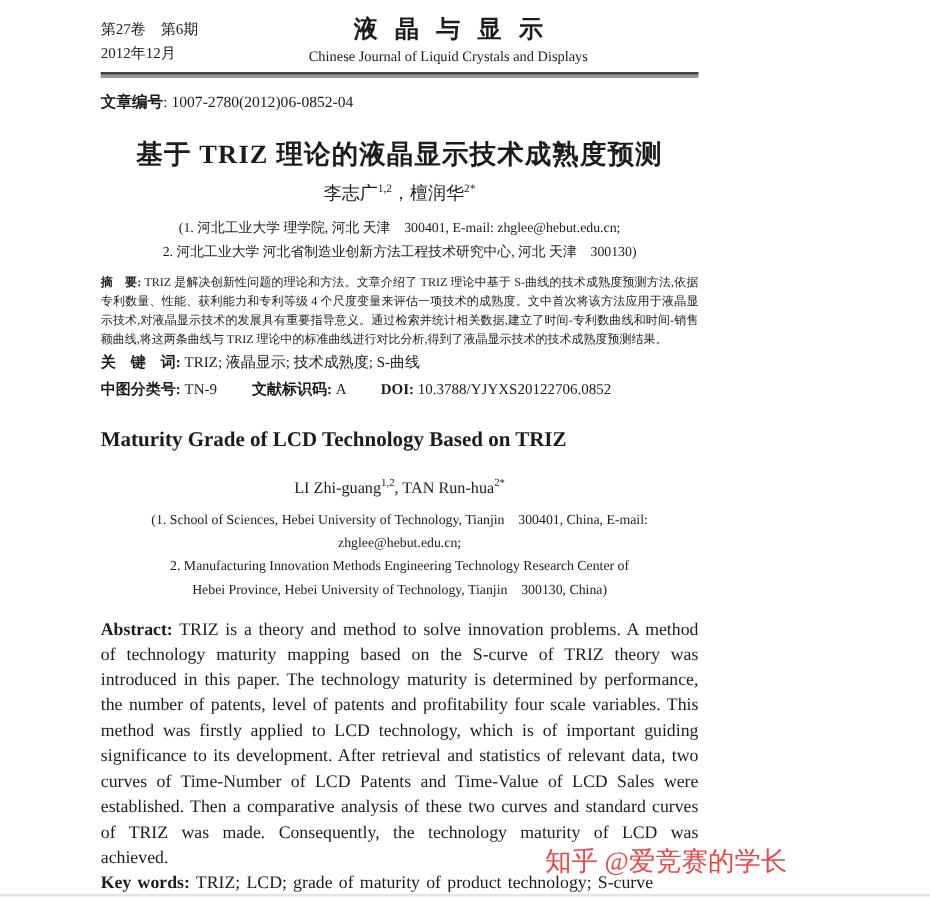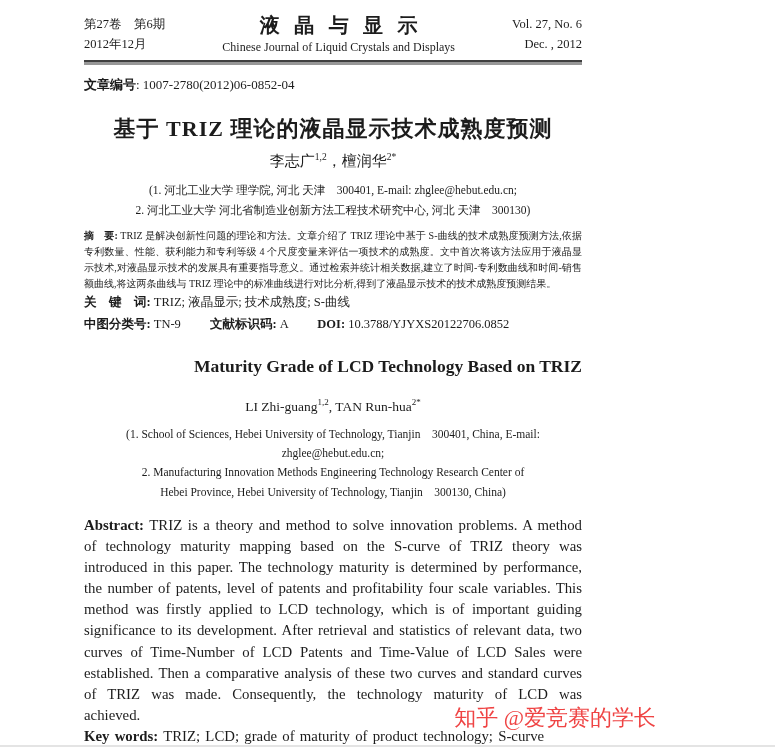--- a/index.html
+++ b/index.html
@@ -78,21 +78,21 @@
     line-height: 1.62;
     text-align: justify;
   }
   .para .lbl, .inline-lbl { font-weight: bold; }
   .kw-line { font-size: 12.5px; line-height: 1.62; }
   .meta-line { font-size: 12.5px; line-height: 1.62; margin-top: 1px; }
   .meta-line .gap { margin-left: 26px; }
   
   .en-title {
     margin: 22px 0 0 0;
-    text-align: right;
+    text-align: left;
     font-size: 17.5px;
     font-weight: bold;
   }
   .en-authors { margin-top: 20px; font-size: 13.5px; }
   .en-authors sup { font-size: 9px; }
   .en-affil { margin-top: 11px; font-size: 11.5px; line-height: 1.66; }
   .en-abstract {
     margin-top: 13px;
     font-size: 14.8px;
     line-height: 1.43;
@@ -125,24 +125,20 @@
 <div class="page">
 
   <header class="hdr">
     <div class="hdr-left">
       <div>第27卷　第6期</div>
       <div>2012年12月</div>
     </div>
     <div class="hdr-center">
       <div class="jname-cn">液晶与显示</div>
       <div class="jname-en">Chinese Journal of Liquid Crystals and Displays</div>
-    </div>
-    <div class="hdr-right">
-      <div>Vol. 27, No. 6</div>
-      <div>Dec. , 2012</div>
     </div>
   </header>
 
   <div class="thick-rule"></div>
 
   <div class="article-number">
     <span class="lbl">文章编号</span><span>: 1007-2780(2012)06-0852-04</span>
   </div>
 
   <h1 class="cn-title">基于 TRIZ 理论的液晶显示技术成熟度预测</h1>

